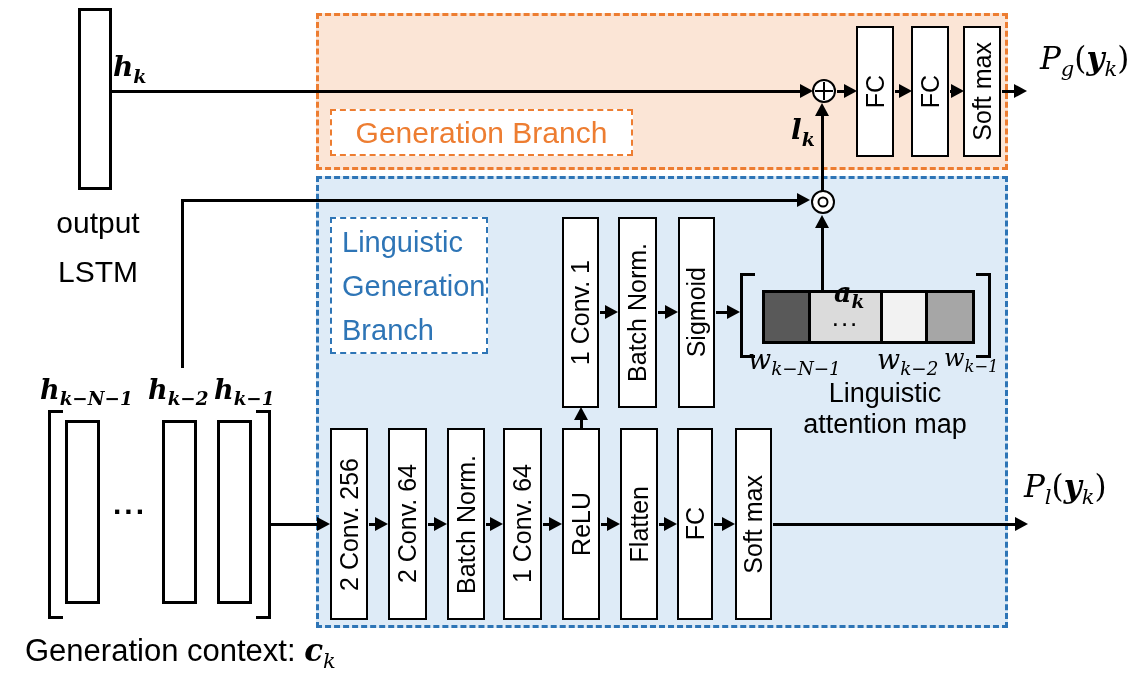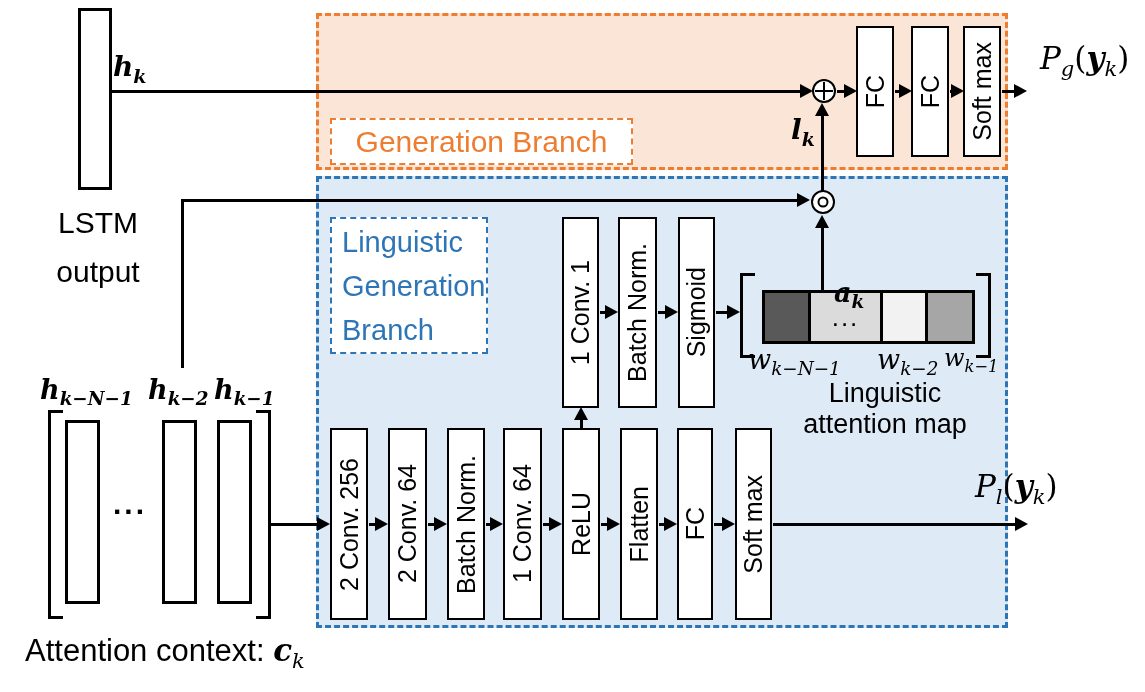--- a/index.html
+++ b/index.html
@@ -51,31 +51,31 @@
 </head>
 <body>
 
 <div class="canvas">
 
   <div class="region" style="left: 316px; top: 13px; width: 692px; height: 157px; background-color: rgb(251, 229, 214); border-color: rgb(237, 125, 49);"></div>
   <div class="region" style="left: 316px; top: 176px; width: 692px; height: 452px; background-color: rgb(222, 235, 247); border-color: rgb(46, 117, 182);"></div>
 
   <div class="box" style="left:78px; top:8px; width:34px; height:182px;"></div>
   <div class="abs caption" style="left:28px; top:198px; width:140px; font-size:30px; line-height:49px; z-index:5;">
+    <div>output</div>
     <div>LSTM</div>
-    <div>output</div>
   </div>
   <div class="abs math mb" style="left:113px; top:50px; font-size:28px;">
     <span class="mi">h</span><sub>k</sub>
   </div>
 
   <div class="hline" style="left:112px; top:90px; width:689px;"></div>
   <div class="arr-r" style="left:800px; top:84px;"></div>
 
-  <div class="titlebox" style="left: 330px; top: 118px; width: 303px; height: 47px; font-size: 30px; color: rgb(237, 125, 49); border-color: rgb(237, 125, 49);">
+  <div class="titlebox" style="left: 330px; top: 109px; width: 303px; height: 47px; font-size: 30px; color: rgb(237, 125, 49); border-color: rgb(237, 125, 49);">
     <span>Generation Branch</span>
   </div>
 
   <div class="block" style="left:856px; top:26px; width:38px; height:131px;">
     <span class="vtext">FC</span>
   </div>
   <div class="block" style="left:911px; top:26px; width:38px; height:131px;">
     <span class="vtext">FC</span>
   </div>
   <div class="block" style="left:963px; top:26px; width:38px; height:131px;">
@@ -208,21 +208,21 @@
   <div class="hline" style="left:659px; top:523px; width:6px;"></div>
   <div class="arr-r" style="left:664px; top:517px;"></div>
   <div class="hline" style="left:714px; top:523px; width:9px;"></div>
   <div class="arr-r" style="left:722px; top:517px;"></div>
   <div class="hline" style="left:773px; top:523px; width:243px;"></div>
   <div class="arr-r" style="left:1015px; top:517px;"></div>
 
   <div class="vline" style="left:580px; top:417px; height:11px;"></div>
   <div class="arr-u" style="left:574px; top:407px;"></div>
 
-  <div class="abs math" style="left:975px; top:468px; font-size:31px;">
+  <div class="abs math" style="left:1024px; top:468px; font-size:31px;">
     <span class="mi">P</span><sub>l</sub><span>(</span><span class="mi mb">y</span><sub>k</sub><span>)</span>
   </div>
 
   <div class="abs math mb" style="left:40px; top:374px; font-size:27px;">
     <span class="mi">h</span><sub>k−N−1</sub>
   </div>
   <div class="abs math mb" style="left:148px; top:374px; font-size:27px;">
     <span class="mi">h</span><sub>k−2</sub>
   </div>
   <div class="abs math mb" style="left:214px; top:374px; font-size:27px;">
@@ -232,16 +232,16 @@
   <div class="brk-l" style="left:48px; top:410px; width:12px; height:203px;"></div>
   <div class="box" style="left:65px; top:420px; width:35px; height:184px;"></div>
   <div class="abs" style="left:113px; top:487px; font-size:30px; font-weight:bold; letter-spacing:3px; z-index:5;">
     <span>...</span>
   </div>
   <div class="box" style="left:162px; top:420px; width:35px; height:184px;"></div>
   <div class="box" style="left:217px; top:420px; width:35px; height:184px;"></div>
   <div class="brk-r" style="left:256px; top:410px; width:12px; height:203px;"></div>
 
   <div class="abs" style="left:25px; top:632px; font-size:31px; z-index:5;">
-    <span>Attention context: </span><span class="math mb mi">c</span><sub class="math mi" style="font-size:21px;">k</sub>
+    <span>Generation context: </span><span class="math mb mi">c</span><sub class="math mi" style="font-size:21px;">k</sub>
   </div>
 
 </div>
 
 </body></html>

